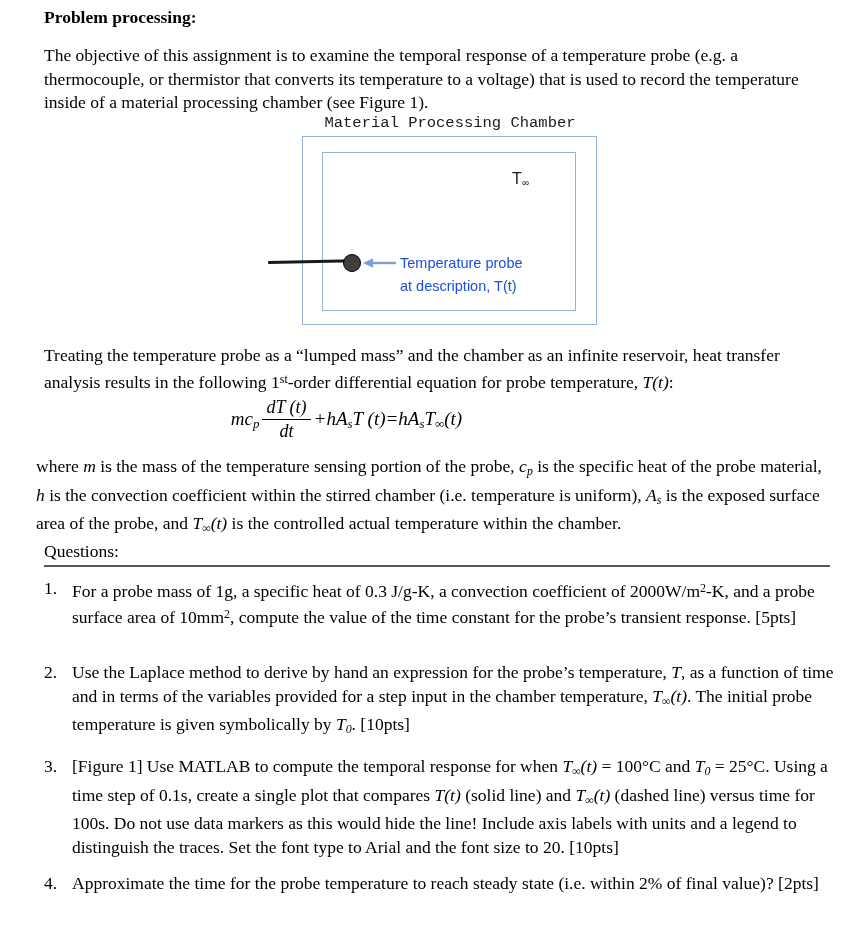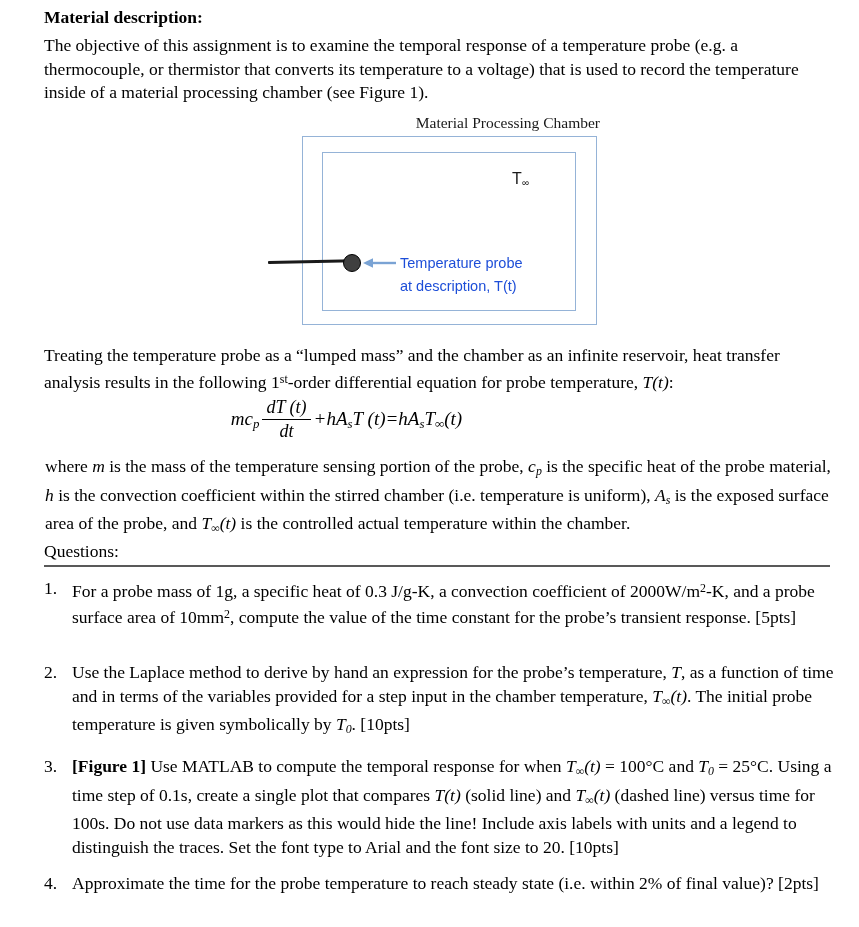--- a/index.html
+++ b/index.html
@@ -20,55 +20,55 @@
     left: 0; top: 0;
     width: 859px;
     height: 927px;
   }
   .txt {
     position: absolute;
     font-size: 17.5px;
     line-height: 23.5px;
     text-align: left;
   }
-  .bold { font-weight: bold; }
+  .bold { font-weight: normal; }
   .ital { font-style: italic; }
   sub {
     font-size: 0.68em;
     vertical-align: -0.26em;
     font-style: italic;
   }
   sup {
     font-size: 0.68em;
     vertical-align: 0.42em;
   }
 
   
   #problem-heading {
     left: 44px; top: 6px;
     font-weight: bold;
   }
   #problem-paragraph {
-    left: 44px; top: 34px;
+    left: 44px; top: 44px;
     width: 790px;
   }
 
   
   #figure {
     position: absolute;
     left: 0; top: 110px;
     width: 859px;
     height: 225px;
   }
   #chamber-title {
     position: absolute;
     left: 300px; top: 4px;
     width: 300px;
-    text-align: right;
-    font-family: Liberation Serif, serif;
+    text-align: center;
+    font-family: Liberation Mono, monospace;
     font-size: 15.5px;
     color: #1a1a1a;
   }
   #chamber-outer-rect {
     position: absolute;
     left: 302px; top: 26px;
     width: 295px;
     height: 189px;
     border: 1.4px solid #95b3d7;
     box-sizing: border-box;
@@ -155,21 +155,21 @@
     padding: 0 4px 1px 4px;
     border-bottom: 1.2px solid #000;
     font-size: 18px;
   }
   .frac .den {
     display: block;
     padding-top: 1px;
     font-size: 18px;
   }
   #where-paragraph {
-    left: 45px; top: 455px;
+    left: 36px; top: 455px;
     width: 790px;
   }
 
   
   #questions-heading {
     left: 44px; top: 540px;
     font-weight: normal;
   }
   #questions-rule {
     position: absolute;
@@ -196,21 +196,21 @@
   #question-1 { top: 577px; }
   #question-2 { top: 661px; }
   #question-3 { top: 755px; }
   #question-4 { top: 872px; }
 </style>
 </head>
 <body>
 
 <div class="page">
 
-  <div class="txt bold" id="problem-heading">Material description:</div>
+  <div class="txt bold" id="problem-heading">Problem processing:</div>
 
   <div class="txt" id="problem-paragraph">The objective of this assignment is to examine the temporal response of a temperature probe (e.g. a thermocouple, or thermistor that converts its temperature to a voltage) that is used to record the temperature inside of a material processing chamber (see Figure 1).</div>
 
   <div id="figure">
 
     <div id="chamber-title">Material Processing Chamber</div>
 
     <div id="chamber-outer-rect"></div>
     <div id="chamber-inner-rect"></div>
 

